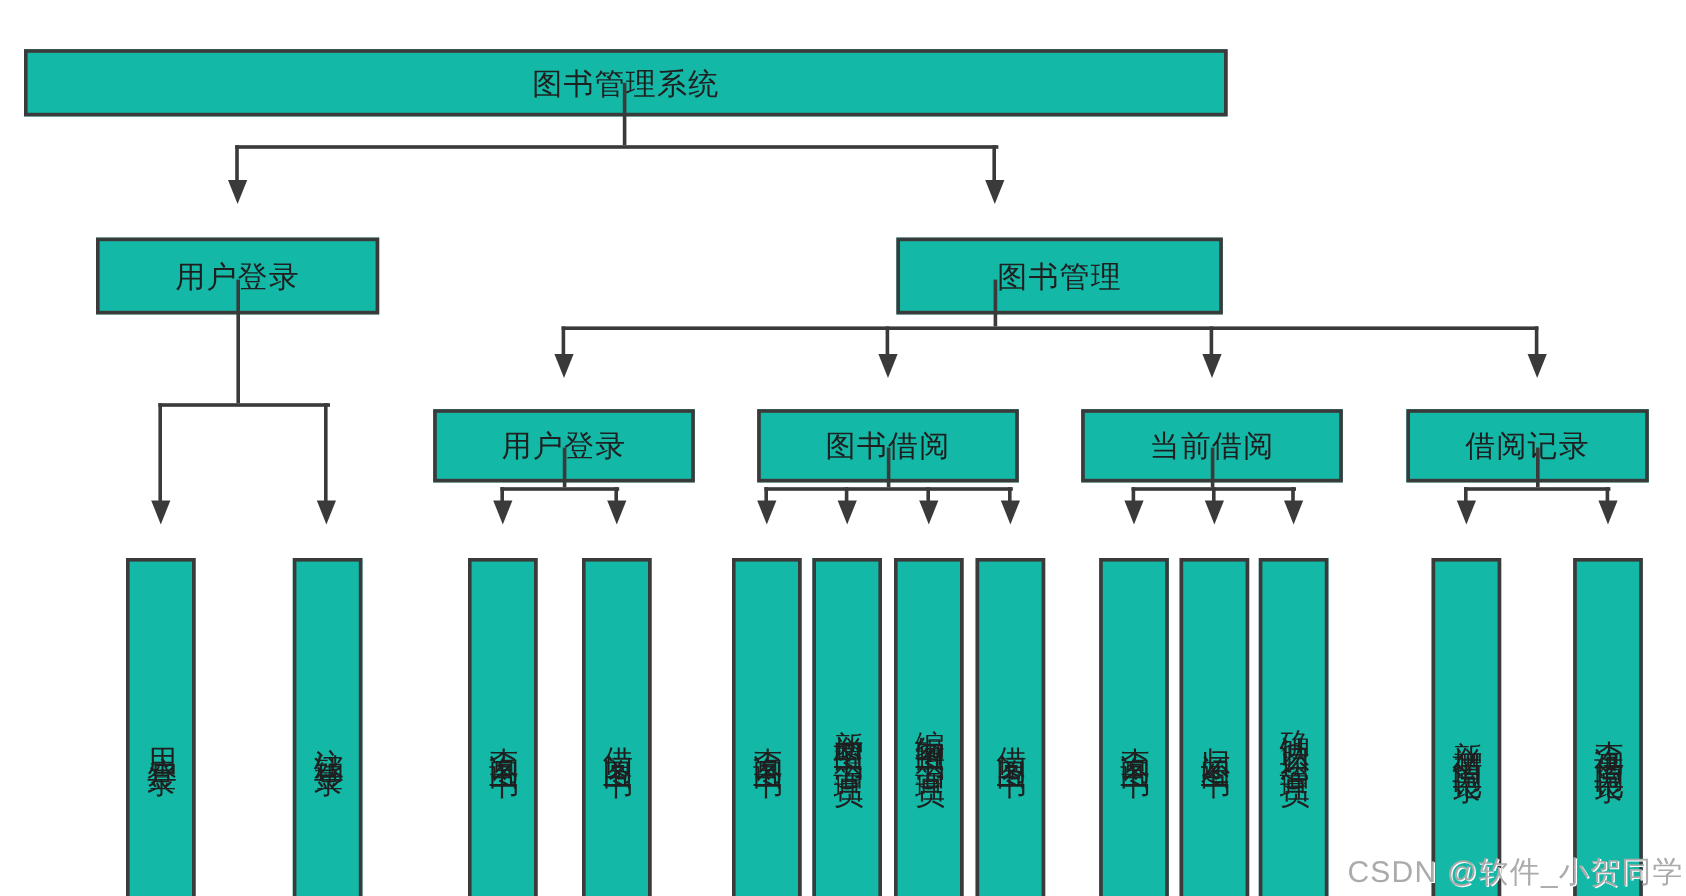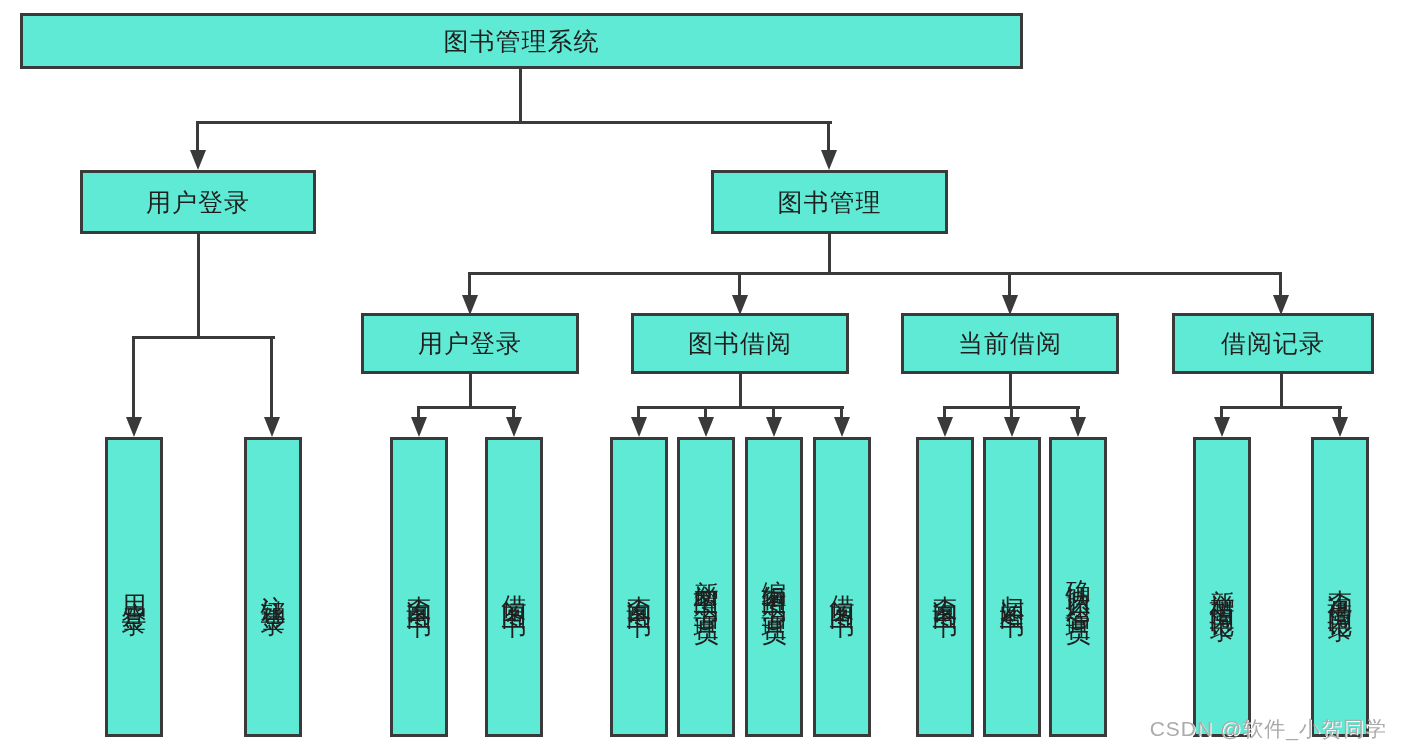--- a/index.html
+++ b/index.html
@@ -1,24 +1,25 @@
 <!DOCTYPE html>
 <html style="--line: #3a3a3a; --text: #1f1f1f; --watermark: #ababab; --background: #ffffff;"><head>
 <meta charset="utf-8">
 <style>
   html,body{margin:0;padding:0;background:#fff;}
   .stage{
     position:relative;width:1405px;height:747px;background:#fff;
     font-family:"Liberation Sans",sans-serif;overflow:hidden;
   }
   .box{
-    position:absolute;box-sizing:border-box;background:#5eead4;
+    position:absolute;box-sizing:border-box;background:#14b8a6;
     border:3px solid var(--line,#3a3a3a);
     display:flex;align-items:center;justify-content:center;
     color:var(--text,#1f1f1f);
+    margin-top:28px;
   }
   .hbox{font-size:25px;letter-spacing:1px;}
   .leaf{top:437px;width:58px;height:300px;}
   .vtext{
     writing-mode:vertical-rl;text-orientation:mixed;
     font-size:25px;letter-spacing:6px;line-height:1;
     color:var(--text,#1f1f1f);
   }
   .vline{position:absolute;width:3px;background:var(--line,#3a3a3a);}
   .hline{position:absolute;height:3px;background:var(--line,#3a3a3a);}
@@ -26,40 +27,40 @@
   .arrow::before{
     content:"";position:absolute;left:6px;top:0;bottom:16px;width:3px;
     background:var(--line,#3a3a3a);
   }
   .arrow::after{
     content:"";position:absolute;left:0;bottom:0;width:0;height:0;
     border-left:8px solid transparent;border-right:8px solid transparent;
     border-top:20px solid var(--line,#3a3a3a);
   }
   .watermark{
-    position:absolute;right:18px;bottom:4px;font-size:21px;
+    position:absolute;right:2px;bottom:4px;font-size:25px;
     color:var(--watermark,#ababab);letter-spacing:1px;white-space:nowrap;
     text-shadow:1px 1px 0 #ffffff;
     text-align:right;
   }
 </style>
 </head>
 <body>
 
 <div class="stage">
 
   <div class="box hbox" style="left:20px;top:13px;width:1003px;height:56px">
     <span>图书管理系统</span>
   </div>
 
   <div class="box hbox" style="left:80px;top:170px;width:236px;height:64px">
     <span>用户登录</span>
   </div>
 
-  <div class="box hbox" style="left:711px;top:170px;width:237px;height:64px">
+  <div class="box hbox" style="left:747px;top:170px;width:272px;height:64px">
     <span>图书管理</span>
   </div>
 
   <div class="box hbox" style="left:361px;top:313px;width:218px;height:61px">
     <span>用户登录</span>
   </div>
 
   <div class="box hbox" style="left:631px;top:313px;width:218px;height:61px">
     <span>图书借阅</span>
   </div>

